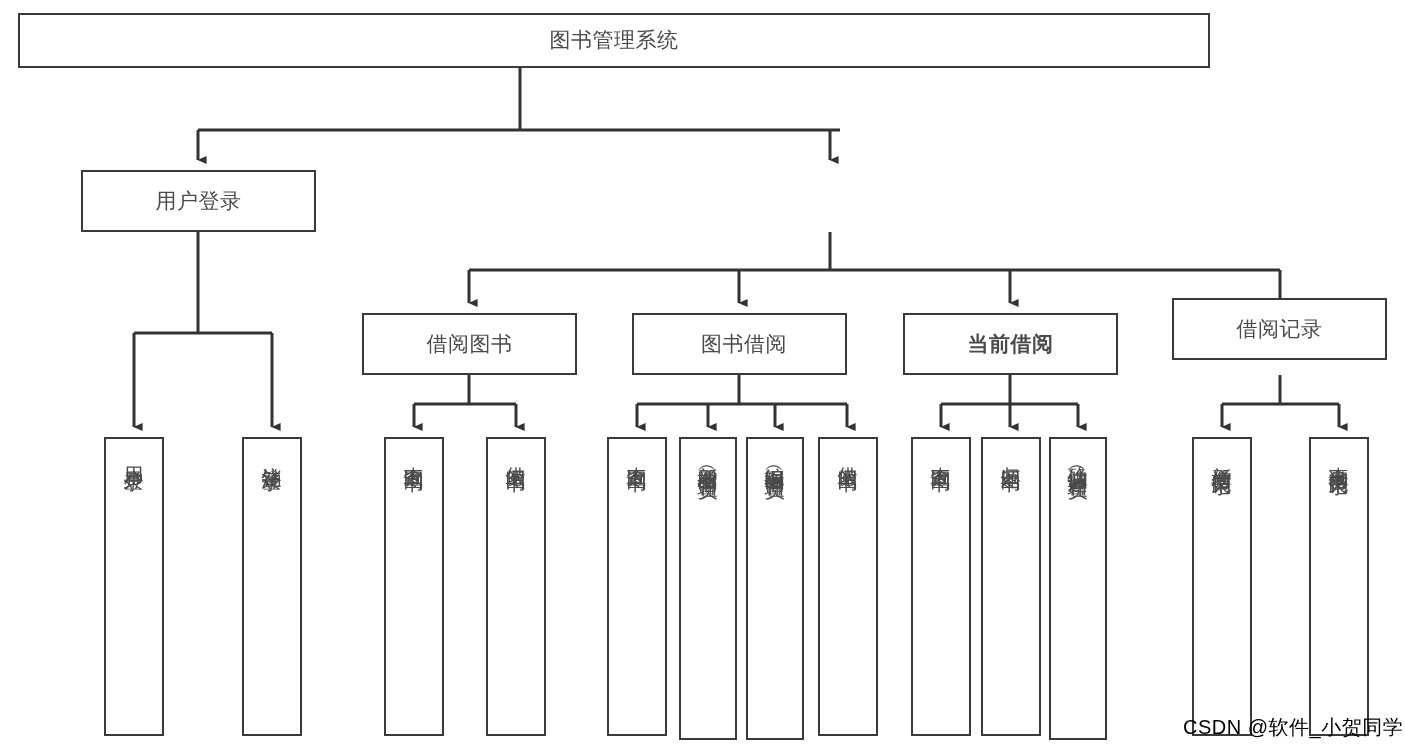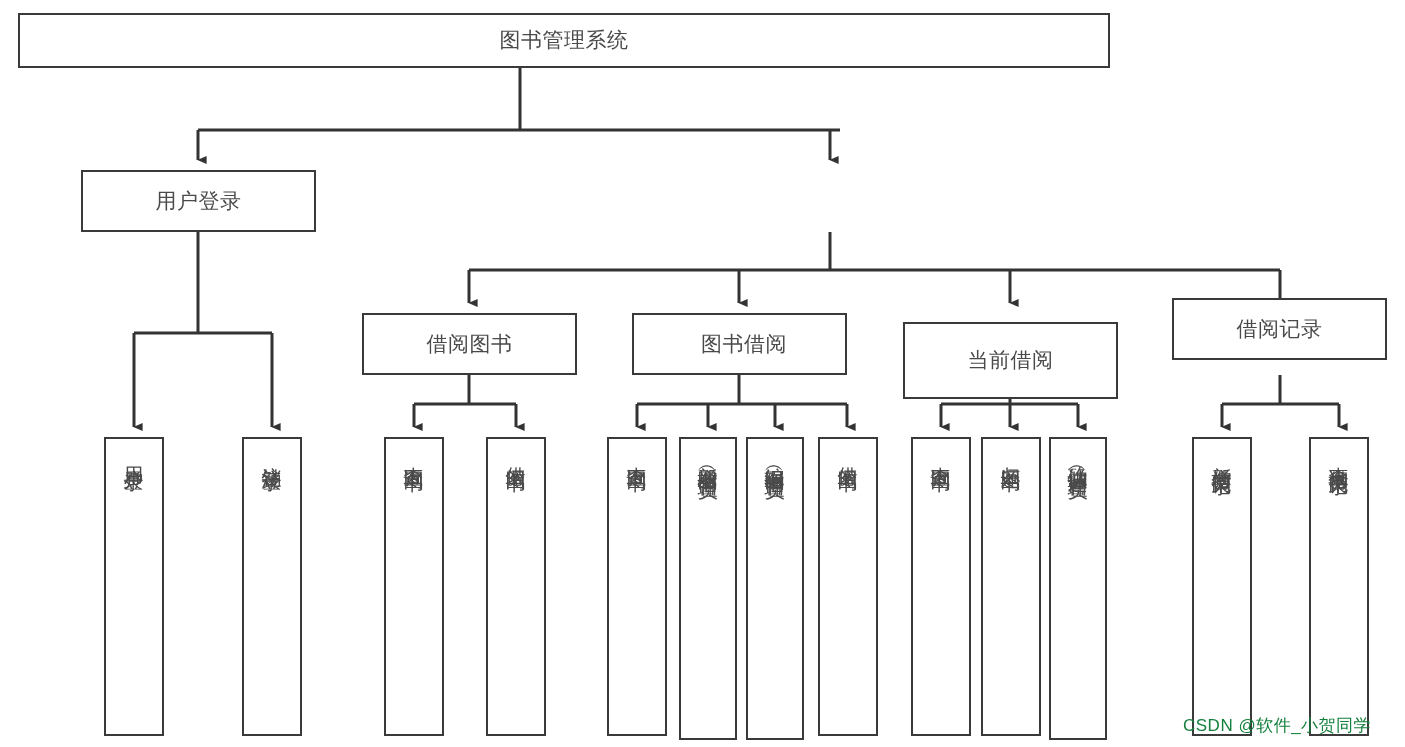--- a/index.html
+++ b/index.html
@@ -63,22 +63,22 @@
     white-space: normal;
     max-height: 282px;
   }
   .node.vertical.tall .node-label {
     max-height: 288px;
   }
   #watermark {
     position: absolute;
     left: 1183px;
     top: 714px;
-    font-size: 17px;
-    color: #15803d;
+    font-size: 20px;
+    color: #000000;
     letter-spacing: 0.5px;
     white-space: nowrap;
     z-index: 5;
     pointer-events: none;
   }
 </style>
 </head>
 <body>
 
 <div id="diagram-root">
@@ -138,38 +138,38 @@
     </g>
 
     <g stroke="#333333" stroke-width="3" fill="none">
       <path d="M1280,375 L1280,404"></path>
       <path d="M1222,404 L1339,404"></path>
       <path d="M1222,404 L1222,427" marker-end="url(#arrowhead)"></path>
       <path d="M1339,404 L1339,427" marker-end="url(#arrowhead)"></path>
     </g>
   </svg>
 
-  <div class="node horizontal" style="left:18px; top:13px; width:1092px; height:55px;">
+  <div class="node horizontal" style="left:18px; top:13px; width:1192px; height:55px;">
     <span class="node-label">图书管理系统</span>
   </div>
 
   <div class="node horizontal" style="left:81px; top:170px; width:235px; height:62px;">
     <span class="node-label">用户登录</span>
   </div>
 
 
   <div class="node horizontal" style="left:362px; top:313px; width:215px; height:62px;">
     <span class="node-label">借阅图书</span>
   </div>
 
   <div class="node horizontal" style="left:632px; top:313px; width:215px; height:62px;padding-left:9px;">
     <span class="node-label">图书借阅</span>
   </div>
 
-  <div class="node horizontal" style="left:903px; top:322px; width:215px; height:77px;">
+  <div class="node horizontal" style="left:903px; top:313px; width:215px; height:62px;font-weight:bold;">
     <span class="node-label">当前借阅</span>
   </div>
 
   <div class="node horizontal" style="left:1172px; top:298px; width:215px; height:62px;">
     <span class="node-label">借阅记录</span>
   </div>
 
   <div class="node vertical" style="left:104px; top:437px; width:60px; height:299px;">
     <span class="node-label">用户登录</span>
   </div>

